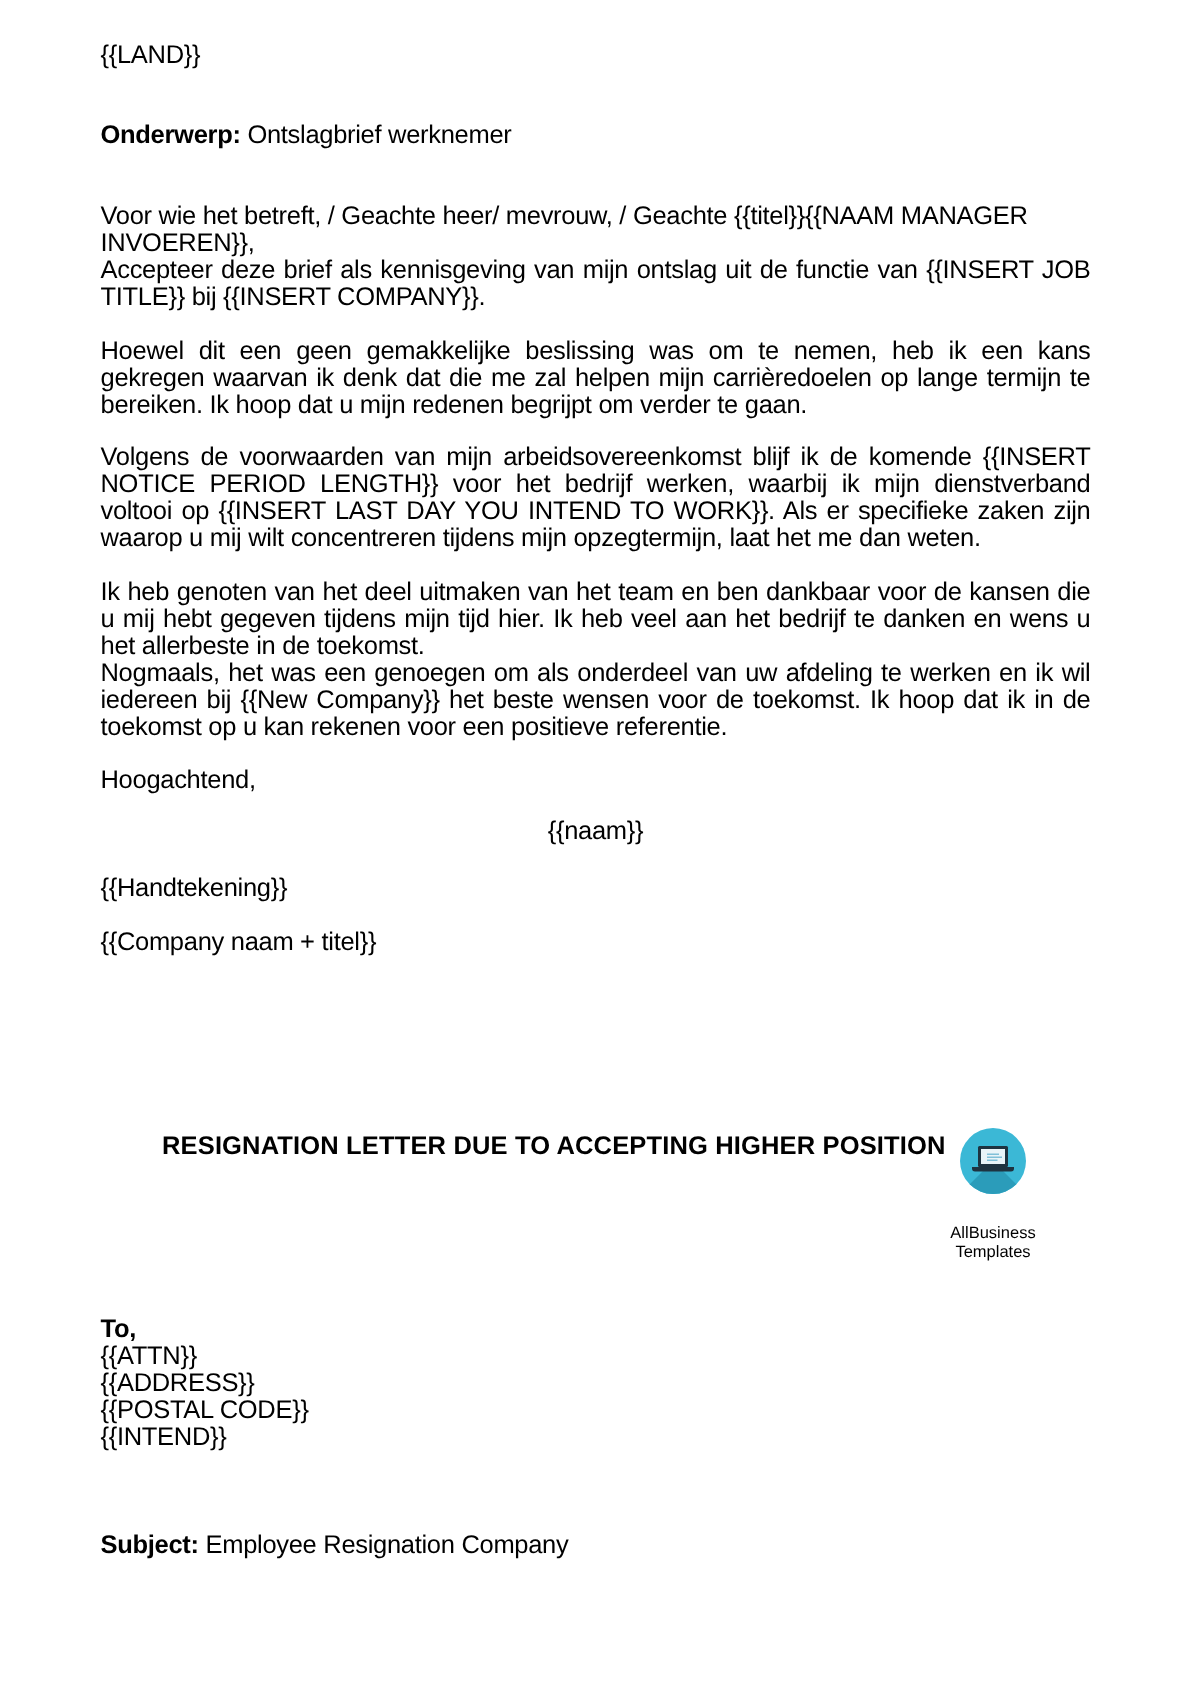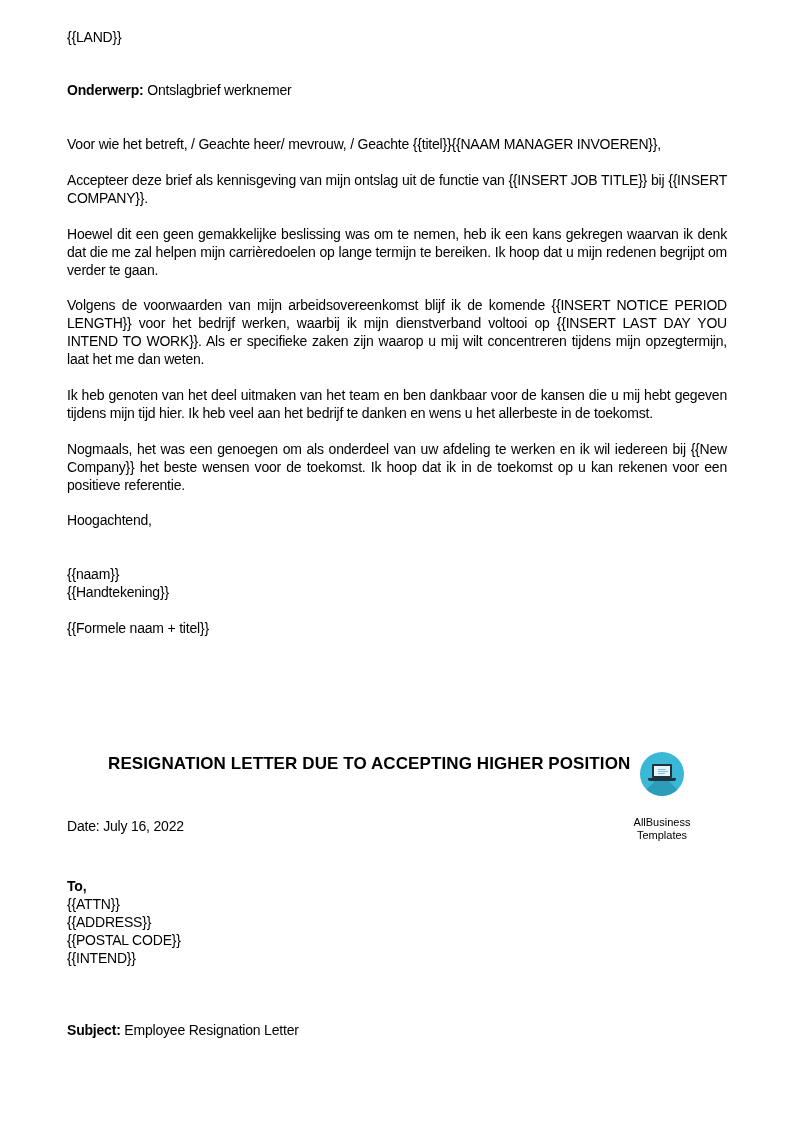--- a/index.html
+++ b/index.html
@@ -1,19 +1,19 @@
 <!DOCTYPE html>
 <html><head>
   <meta charset="utf-8">
   <style>
     html, body { margin: 0; padding: 0; background: #ffffff; }
     body { width: 793px; height: 1122px; position: relative; overflow: hidden;
       font-family: "Liberation Sans", sans-serif; color: #000; }
     .page { position: absolute; left: 0; top: 0; width: 793px; height: 1122px; }
-    .txt { position: absolute; left: 67px; width: 660px; font-size: 14px; line-height: 18px;
+    .txt { position: absolute; left: 67px; width: 660px; font-size: 17px; line-height: 18px;
       font-family: "Liberation Sans", sans-serif; letter-spacing: -0.2px; }
     .just { text-align: justify; }
     .bold { font-weight: bold; }
     .title { position: absolute; left: 108px; top: 754px; font-size: 17px; font-weight: bold;
       letter-spacing: 0.1px; font-family: "Liberation Sans", sans-serif; white-space: nowrap; }
     .logo { position: absolute; left: 628px; top: 752px; width: 68px; text-align: center; }
     .logo-circle { width: 44px; height: 44px; border-radius: 50%; background: #3bb8d6;
       margin: 0 auto; position: relative; overflow: hidden; }
     .logo-shadow { position: absolute; left: 22px; top: 22px; width: 40px; height: 40px;
       background: #2b9cba; transform: rotate(45deg); transform-origin: 0 0; }
@@ -44,24 +44,24 @@
   <div class="txt just" style="top:225px;">Hoewel dit een geen gemakkelijke beslissing was om te nemen, heb ik een kans gekregen waarvan ik denk dat die me zal helpen mijn carrièredoelen op lange termijn te bereiken. Ik hoop dat u mijn redenen begrijpt om verder te gaan.</div>
 
   <div class="txt just" style="top:296px;">Volgens de voorwaarden van mijn arbeidsovereenkomst blijf ik de komende {{INSERT NOTICE PERIOD LENGTH}} voor het bedrijf werken, waarbij ik mijn dienstverband voltooi op {{INSERT LAST DAY YOU INTEND TO WORK}}. Als er specifieke zaken zijn waarop u mij wilt concentreren tijdens mijn opzegtermijn, laat het me dan weten.</div>
 
   <div class="txt just" style="top:386px;">Ik heb genoten van het deel uitmaken van het team en ben dankbaar voor de kansen die u mij hebt gegeven tijdens mijn tijd hier. Ik heb veel aan het bedrijf te danken en wens u het allerbeste in de toekomst.</div>
 
   <div class="txt just" style="top:440px;">Nogmaals, het was een genoegen om als onderdeel van uw afdeling te werken en ik wil iedereen bij {{New Company}} het beste wensen voor de toekomst. Ik hoop dat ik in de toekomst op u kan rekenen voor een positieve referentie.</div>
 
   <div class="txt" style="top:511px;">Hoogachtend,</div>
 
-  <div class="txt" style="top:565px;">{{naam}}</div>
+  <div class="txt" style="top:545px;text-align:center;">{{naam}}</div>
   <div class="txt" style="top:583px;">{{Handtekening}}</div>
 
-  <div class="txt" style="top:619px;">{{Formele naam + titel}}</div>
+  <div class="txt" style="top:619px;">{{Company naam + titel}}</div>
 
   <div class="title">RESIGNATION LETTER DUE TO ACCEPTING HIGHER POSITION</div>
 
   <div class="logo">
     <div class="logo-circle">
       <div class="logo-shadow"></div>
       <div class="laptop-screen">
         <div class="laptop-display">
           <div class="laptop-line" style="top:3px; width:8px;"></div>
           <div class="laptop-line" style="top:5px; width:10px;"></div>
@@ -69,25 +69,24 @@
         </div>
       </div>
       <div class="laptop-base"></div>
     </div>
     <div class="logo-text">
       <div>AllBusiness</div>
       <div>Templates</div>
     </div>
   </div>
 
-  <div class="txt" style="top:817px;">Date: July 16, 2022</div>
 
   <div class="txt" style="top:877px;font-weight:bold;">To,</div>
   <div class="txt" style="top:895px;">{{ATTN}}</div>
   <div class="txt" style="top:913px;">{{ADDRESS}}</div>
   <div class="txt" style="top:931px;">{{POSTAL CODE}}</div>
   <div class="txt" style="top:949px;">{{INTEND}}</div>
 
   <div class="txt" style="top:1021px;">
-    <span class="bold">Subject:</span><span> Employee Resignation Letter</span>
+    <span class="bold">Subject:</span><span> Employee Resignation Company</span>
   </div>
 
 </div>
 
 </body></html>

